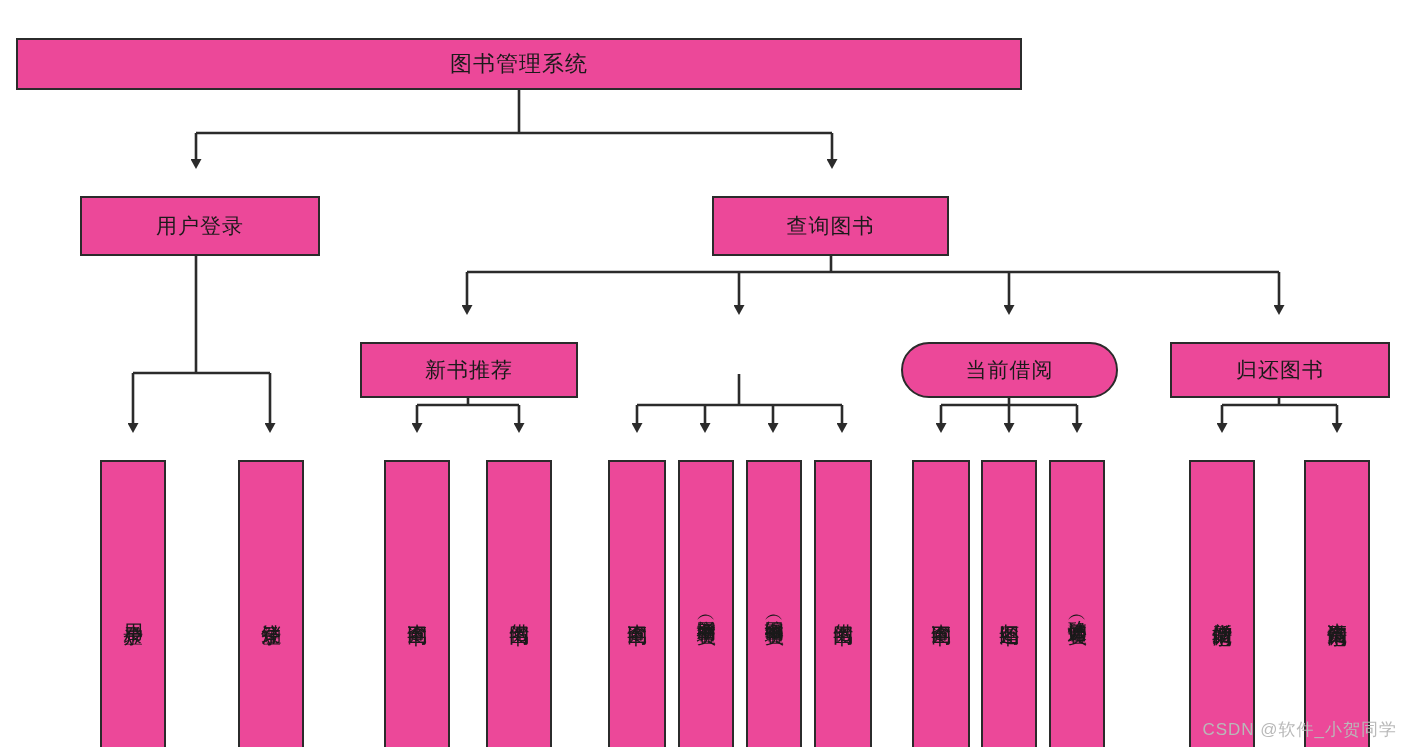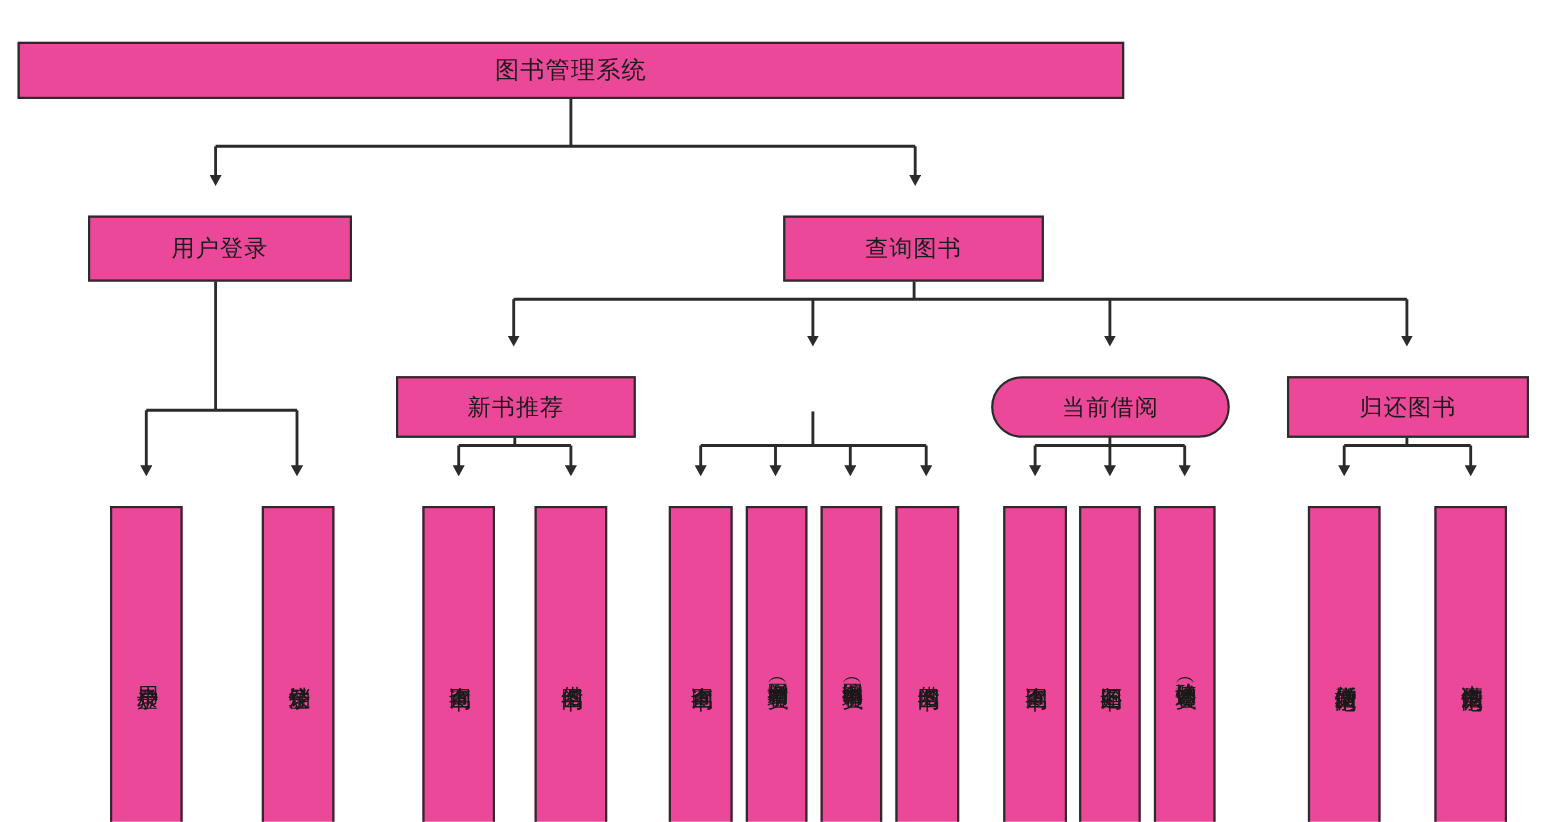--- a/index.html
+++ b/index.html
@@ -169,14 +169,15 @@
     <span class="vt">确认归还（管理员）</span>
   </div>
 
   <div class="node v" style="left:1189px;top:436px;width:66px;height:299px;">
     <span class="vt">新增借阅记录</span>
   </div>
   <div class="node v" style="left:1304px;top:436px;width:66px;height:299px;">
     <span class="vt">查询借阅记录</span>
   </div>
 
+  <div class="watermark">CSDN @软件_小贺同学</div>
 
 </div>
 
 </body></html>

